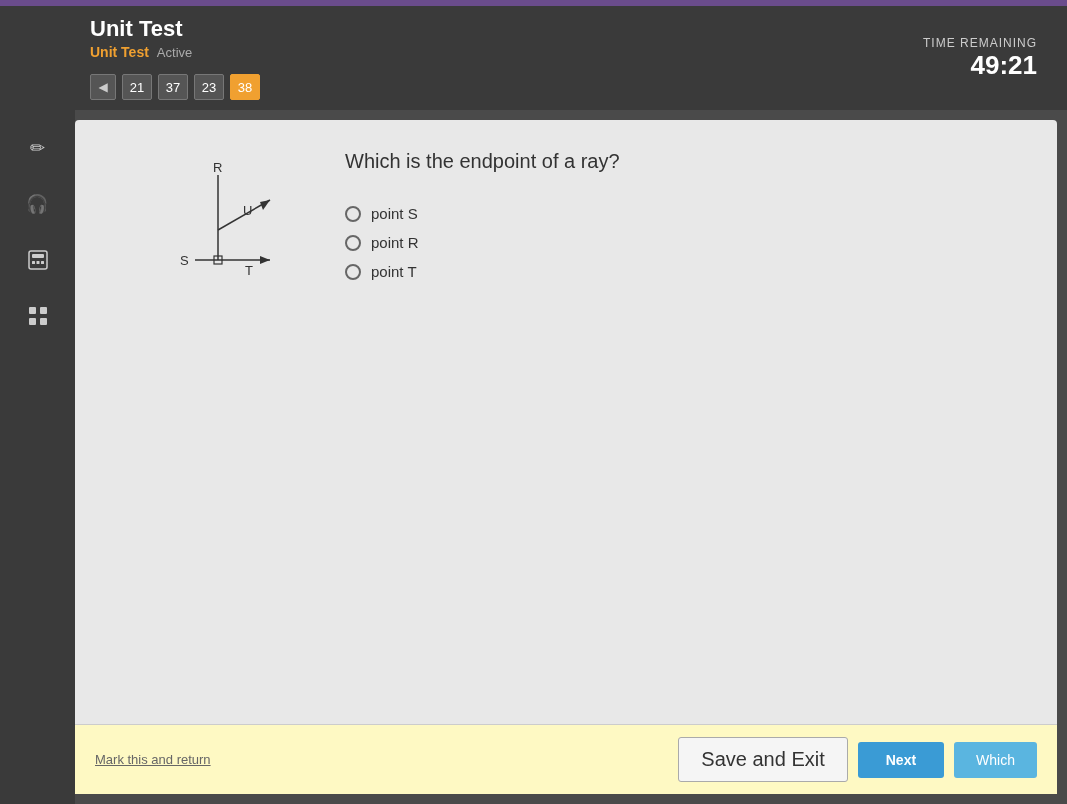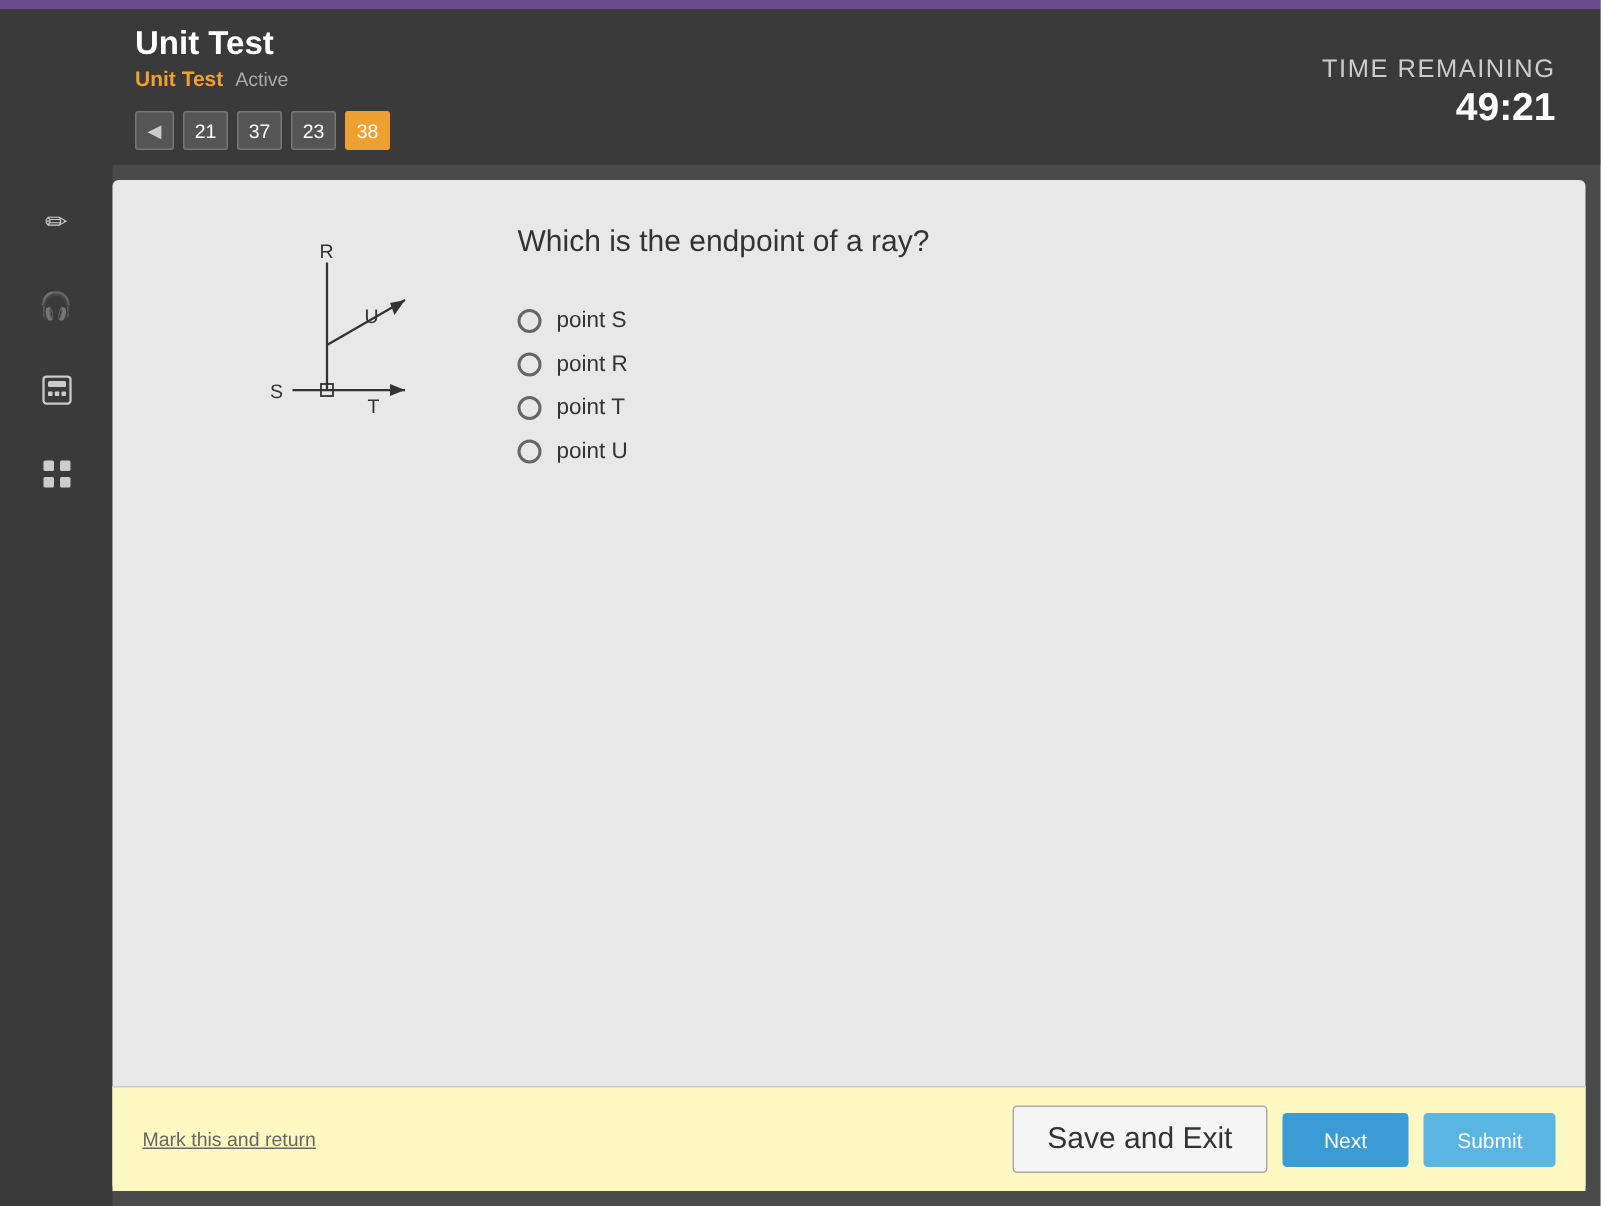--- a/index.html
+++ b/index.html
@@ -90,21 +90,21 @@
 
     
     .time-remaining {
       position: absolute;
       top: 30px;
       right: 30px;
       text-align: right;
       color: #ffffff;
     }
     .time-label {
-      font-size: 17px;
+      font-size: 12px;
       letter-spacing: 1px;
       color: #cccccc;
     }
     .time-value {
       font-size: 26px;
       font-weight: bold;
     }
 
     
     .main-layout {
@@ -215,21 +215,21 @@
       border-radius: 3px;
     }
     .btn-next {
       background-color: #3a9bd5;
       color: #ffffff;
       padding: 10px 28px;
       font-size: 14px;
       cursor: pointer;
       border-radius: 3px;
       border: none;
-      font-weight: normal;
+      font-weight: bold;
     }
     .btn-submit {
       background-color: #5ab5e0;
       color: #ffffff;
       padding: 10px 22px;
       font-size: 14px;
       cursor: pointer;
       border-radius: 3px;
       border: none;
     }
@@ -329,30 +329,26 @@
           <div class="answer-option">
             <div class="radio-circle"></div>
             <span class="option-label">point R</span>
           </div>
 
           <div class="answer-option">
             <div class="radio-circle"></div>
             <span class="option-label">point T</span>
           </div>
 
-          <div class="answer-option">
-            <div class="radio-circle"></div>
-            <span class="option-label">point U</span>
-          </div>
         </div>
 
       </div>
 
       <div class="bottom-bar">
         <a class="mark-return-link">Mark this and return</a>
         <button class="btn-save-exit">Save and Exit</button>
         <button class="btn-next">Next</button>
-        <button class="btn-submit">Submit</button>
+        <button class="btn-submit">Which</button>
       </div>
 
     </div>
   </div>
 </div>
 
 </body></html>

